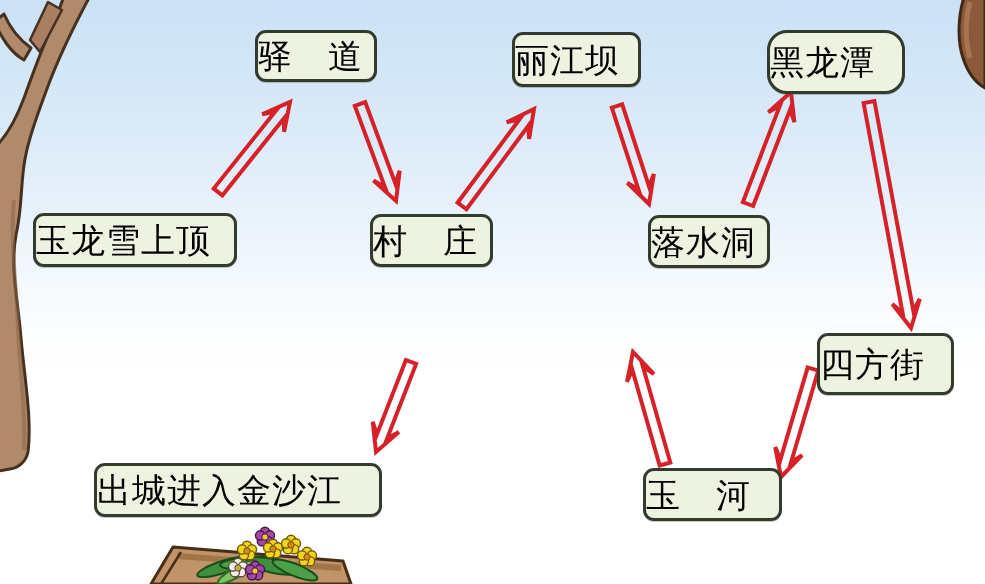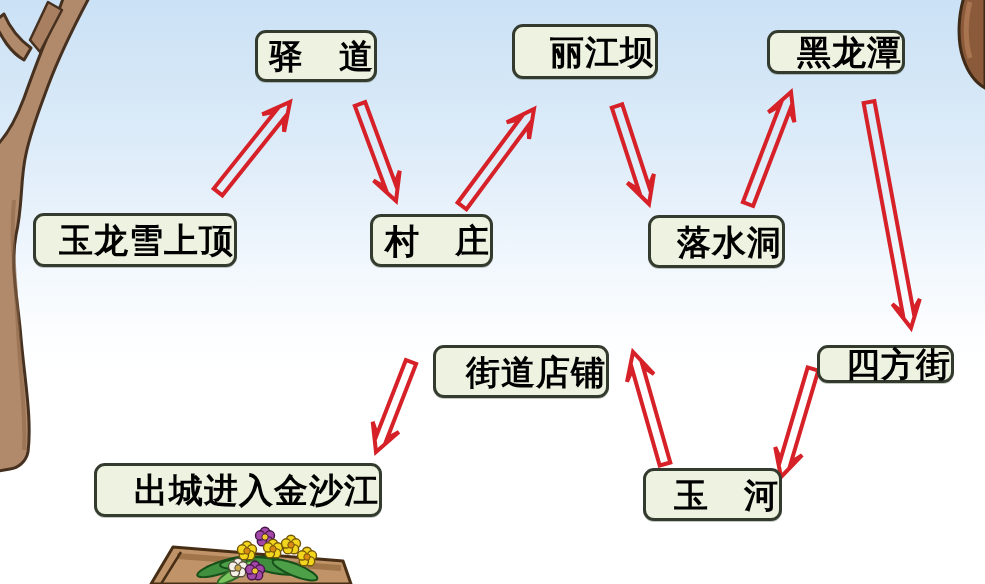--- a/index.html
+++ b/index.html
@@ -3,23 +3,23 @@
 <meta charset="utf-8">
 <style>
   html,body{margin:0;padding:0;}
   .stage{
     position:relative;width:985px;height:584px;overflow:hidden;
     background:linear-gradient(180deg,#cbe1f5 0%,#d4e7f7 14%,#e2eefa 30%,#f2f8fd 46%,#fdfeff 58%,#ffffff 66%,#ffffff 100%);
     font-family:"DejaVu Sans",sans-serif;
   }
   .layer{position:absolute;left:0;top:0;pointer-events:none;}
   .node{
-    position:absolute;display:flex;align-items:center;justify-content:flex-end;
+    position:absolute;display:flex;align-items:center;justify-content:flex-start;
     background:#eef2e0;border:3px solid #333a2e;border-radius:11px;
-    box-sizing:border-box;font-weight:bold;font-size:34px;line-height:1;
+    box-sizing:border-box;font-weight:normal;font-size:34px;line-height:1;
     color:#000;white-space:nowrap;letter-spacing:1px;
     box-shadow:0 1px 0 rgba(90,100,80,.35);
   }
 </style>
 </head>
 <body>
 
 <div class="stage" id="stage">
 
   <svg class="layer" width="120" height="584" viewBox="0 0 120 584">
@@ -117,40 +117,37 @@
       <polygon points="753.1,206.0 790.1,109.6 794.4,122.2 791.0,92.0 768.3,112.2 779.9,105.7 742.9,202.0" fill="none" stroke="#d62128" stroke-width="4" stroke-linejoin="miter"></polygon>
       <polygon points="863.6,103.0 902.5,312.5 892.3,304.0 911.0,328.0 919.8,298.9 913.3,310.5 874.4,101.0" fill="none" stroke="#d62128" stroke-width="4" stroke-linejoin="miter"></polygon>
       <polygon points="807.7,367.4 780.5,459.4 775.2,447.1 781.0,477.0 802.1,455.1 791.0,462.5 818.3,370.6" fill="none" stroke="#d62128" stroke-width="4" stroke-linejoin="miter"></polygon>
       <polygon points="670.3,462.5 642.9,366.6 653.9,374.1 633.0,352.0 627.0,381.8 632.3,369.6 659.7,465.5" fill="none" stroke="#d62128" stroke-width="4" stroke-linejoin="miter"></polygon>
       <polygon points="405.9,360.0 376.9,434.4 372.7,421.8 376.0,452.0 398.8,431.9 387.2,438.4 416.1,364.0" fill="none" stroke="#d62128" stroke-width="4" stroke-linejoin="miter"></polygon>
     </svg>
 
 <div class="node" style="left: 255px; top: 30px; width: 122px; height: 52px;">
       <span>驿　道</span>
     </div>
-    <div class="node" style="left: 512px; top: 24px; width: 146px; height: 55px;">
+    <div class="node" style="left: 512px; top: 32px; width: 129px; height: 55px;">
       <span>丽江坝</span>
     </div>
-    <div class="node" style="left: 767px; top: 30px; width: 138px; height: 44px;">
+    <div class="node" style="left: 767px; top: 30px; width: 138px; height: 64px; border-radius: 20px;">
       <span>黑龙潭</span>
     </div>
     <div class="node" style="left: 370px; top: 214px; width: 123px; height: 53px;">
       <span>村　庄</span>
     </div>
     <div class="node" style="left: 33px; top: 213px; width: 204px; height: 54px;">
       <span>玉龙雪上顶</span>
     </div>
-    <div class="node" style="left: 648px; top: 215px; width: 137px; height: 53px; border-radius: 11px;">
+    <div class="node" style="left: 648px; top: 215px; width: 122px; height: 53px; border-radius: 11px;">
       <span>落水洞</span>
     </div>
-    <div class="node" style="left: 817px; top: 345px; width: 137px; height: 38px;">
+    <div class="node" style="left: 817px; top: 333px; width: 137px; height: 62px;">
       <span>四方街</span>
-    </div>
-    <div class="node" style="left: 433px; top: 345px; width: 176px; height: 53px;">
-      <span>街道店铺</span>
     </div>
     <div class="node" style="left: 643px; top: 468px; width: 139px; height: 53px;">
       <span>玉　河</span>
     </div>
     <div class="node" style="left: 94px; top: 463px; width: 288px; height: 54px;">
       <span>出城进入金沙江</span>
     </div>
   </div>
 
 </body></html>

